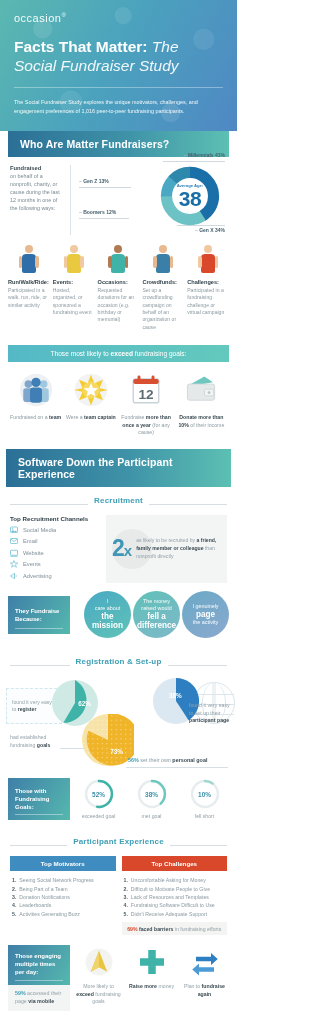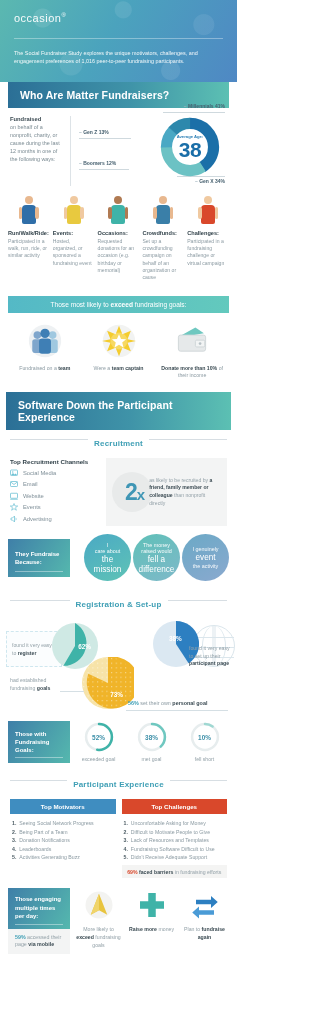--- a/index.html
+++ b/index.html
@@ -61,21 +61,21 @@
     color: #fff;
     font-weight: 700;
     font-size: 10.5px;
     padding: 7px 12px;
     margin: 0 8px;
     letter-spacing: .1px;
   }
   .banner.wide { margin: 0 6px; }
 
   .subhead-wrap {
-    display: flex; align-items: flex-start; gap: 6px;
+    display: flex; align-items: flex-end; gap: 6px;
     margin: 9px 10px 6px 10px;
   }
   .subhead-wrap .ln { flex: 1; height: 1px; background: #d7dee3; }
   .subhead {
     color: #3f9fb5; font-weight: 700; font-size: 8px; letter-spacing: .2px;
     white-space: nowrap;
   }
 
   
   .who-body { display: flex; gap: 8px; padding: 8px 10px 4px 10px; }
@@ -131,21 +131,21 @@
   .rl-title { font-weight: 700; font-size: 6.2px; color: #33434b; margin-bottom: 4px; }
   .chan { display: flex; align-items: center; gap: 5px; margin-bottom: 3.5px; }
   .chan .ci { width: 8px; height: 8px; display: flex; align-items: center; justify-content: center; color: #6fc2d4; }
   .chan .cl { font-size: 5.8px; color: #7f8f98; }
 
   .recruit-right { flex: 1; background: #f3f4f4; display: flex; align-items: center; gap: 5px; padding: 7px 6px; position: relative; }
   .recruit-right::before {
     content: ""; position: absolute; left: 6px; top: 50%; transform: translateY(-50%);
     width: 40px; height: 40px; border-radius: 50%; background: #e8eaea;
   }
-  .x2 { position: relative; font-size: 23px; font-weight: 700; color: #3f96b5; letter-spacing: -1px; line-height: 1; margin-left: 13px; }
+  .x2 { position: relative; font-size: 23px; font-weight: 700; color: #3f96b5; letter-spacing: -1px; line-height: 1; }
   .x2 .sm { font-size: 15px; }
   .x2-txt { font-size: 5.1px; line-height: 1.5; color: #93a1a8; position: relative; }
   .x2-txt b { color: #3c4c54; font-weight: 700; }
 
   
   .because { display: flex; align-items: center; gap: 4px; padding: 2px 8px 10px 8px; }
   .side-tab {
     width: 62px; min-height: 38px;
     background: linear-gradient(120deg, #3f7fa8 0%, #55b8ae 100%);
     color: #fff; font-weight: 700; font-size: 6px; line-height: 1.35;
@@ -153,21 +153,21 @@
     position: relative;
   }
   .side-tab::after { content: ""; position: absolute; left: 7px; right: 7px; bottom: 5px; height: 1px; background: rgba(255,255,255,.4); }
   .bubbles { flex: 1; display: flex; gap: 2px; justify-content: flex-end; }
   .bubble {
     width: 47px; height: 47px; border-radius: 50%;
     display: flex; flex-direction: column; align-items: center; justify-content: center;
     text-align: center; color: #fff; padding: 3px;
   }
   .bubble .s { font-size: 5.4px; line-height: 1.25; opacity: .95; }
-  .bubble .l { font-size: 8.2px; font-weight: 400; line-height: 1.15; }
+  .bubble .l { font-size: 8.2px; font-weight: 700; line-height: 1.15; }
   .b1 { background: linear-gradient(150deg, #4aa9c4 0%, #5fc3b6 100%); }
   .b2 { background: linear-gradient(150deg, #5fc0b8 0%, #7fb9c9 100%); }
   .b3 { background: linear-gradient(150deg, #6ba9c6 0%, #8aa9cf 100%); }
 
   
   .reg { position: relative; height: 104px; padding: 0 8px; }
   .reg .lap {
     position: absolute; left: 6px; top: 16px; width: 56px; height: 36px;
     border: 1px dashed #cfe7ef; background: #fbfdfe;
   }
@@ -245,20 +245,23 @@
   .engage .ecap { font-size: 5.2px; line-height: 1.45; color: #93a1a8; }
   .engage .ecap b { color: #3b4b53; font-weight: 700; }
 </style>
 </head>
 <body>
 
 <div class="hero">
   <div class="brand-logo">
     <span>occasion</span><sup>®</sup>
   </div>
+  <div class="hero-title">
+    <span class="b">Facts That Matter:</span><span class="i"> The Social Fundraiser Study</span>
+  </div>
   <div class="hero-rule"></div>
   <div class="hero-sub">The Social Fundraiser Study explores the unique motivators, challenges, and engagement preferences of 1,016 peer-to-peer fundraising participants.</div>
 </div>
 
 <div class="banner">Who Are Matter Fundraisers?</div>
 
 <div class="who-body">
   <div class="who-left">
     <div class="lead">Fundraised</div>
     <div class="txt">on behalf of a nonprofit, charity, or cause during the last 12 months in one of the following ways:</div>
@@ -393,20 +396,34 @@
     <div class="ico">
       <svg width="34" height="34" viewBox="0 0 40 40">
         <circle cx="20" cy="20" r="19" fill="#f2f3f2"></circle>
         <path d="M20 2 L24 12 L34 8 L30 18 L40 20 L30 22 L34 32 L24 28 L20 38 L16 28 L6 32 L10 22 L0 20 L10 18 L6 8 L16 12 Z" fill="#f4cc2e"></path>
         <circle cx="20" cy="20" r="10" fill="#ffffff" opacity=".25"></circle>
         <path d="M20 12 L22.4 17.6 L28.4 18 L23.8 21.8 L25.3 27.6 L20 24.4 L14.7 27.6 L16.2 21.8 L11.6 18 L17.6 17.6 Z" fill="#ffffff"></path>
       </svg>
     </div>
     <div class="cap">
       <span>Were a </span><b>team captain</b><span></span>
+    </div>
+  </div>
+  <div class="cell">
+    <div class="ico">
+      <svg width="34" height="34" viewBox="0 0 40 40">
+        <rect x="5" y="7" width="30" height="28" rx="2.5" fill="#ffffff" stroke="#c9d2d7" stroke-width="1.6"></rect>
+        <rect x="5" y="7" width="30" height="6" rx="2.5" fill="#d94f32"></rect>
+        <rect x="10" y="3" width="3.5" height="8" rx="1.7" fill="#d94f32"></rect>
+        <rect x="26.5" y="3" width="3.5" height="8" rx="1.7" fill="#d94f32"></rect>
+        <text x="20" y="30" text-anchor="middle" font-family="Liberation Sans, sans-serif" font-size="16" font-weight="bold" fill="#5d6b73">12</text>
+      </svg>
+    </div>
+    <div class="cap">
+      <span>Fundraise </span><b>more than once a year</b><span> (for any cause)</span>
     </div>
   </div>
   <div class="cell">
     <div class="ico">
       <svg width="34" height="34" viewBox="0 0 40 40">
         <path d="M6 14 L24 4 L34 11 L16 14 Z" fill="#6fc8c0"></path>
         <rect x="4" y="13" width="32" height="19" rx="2.5" fill="#e6e9ea" stroke="#ccd3d6" stroke-width="1"></rect>
         <rect x="24" y="19" width="11" height="8" rx="1.5" fill="#f2f4f4" stroke="#ccd3d6" stroke-width="1"></rect>
         <circle cx="29.5" cy="23" r="1.6" fill="#b8c2c7"></circle>
       </svg>
@@ -493,21 +510,21 @@
       <div class="s">care about</div>
       <div class="l">the mission</div>
     </div>
     <div class="bubble b2">
       <div class="s">The money</div>
       <div class="s">raised would</div>
       <div class="l">fell a difference</div>
     </div>
     <div class="bubble b3">
       <div class="s">I genuinely</div>
-      <div class="l">event</div>
+      <div class="l">page</div>
       <div class="s">the activity</div>
     </div>
   </div>
 </div>
 
 <div class="subhead-wrap">
   <div class="ln"></div>
   <div class="subhead">Registration &amp; Set-up</div>
   <div class="ln"></div>
 </div>

